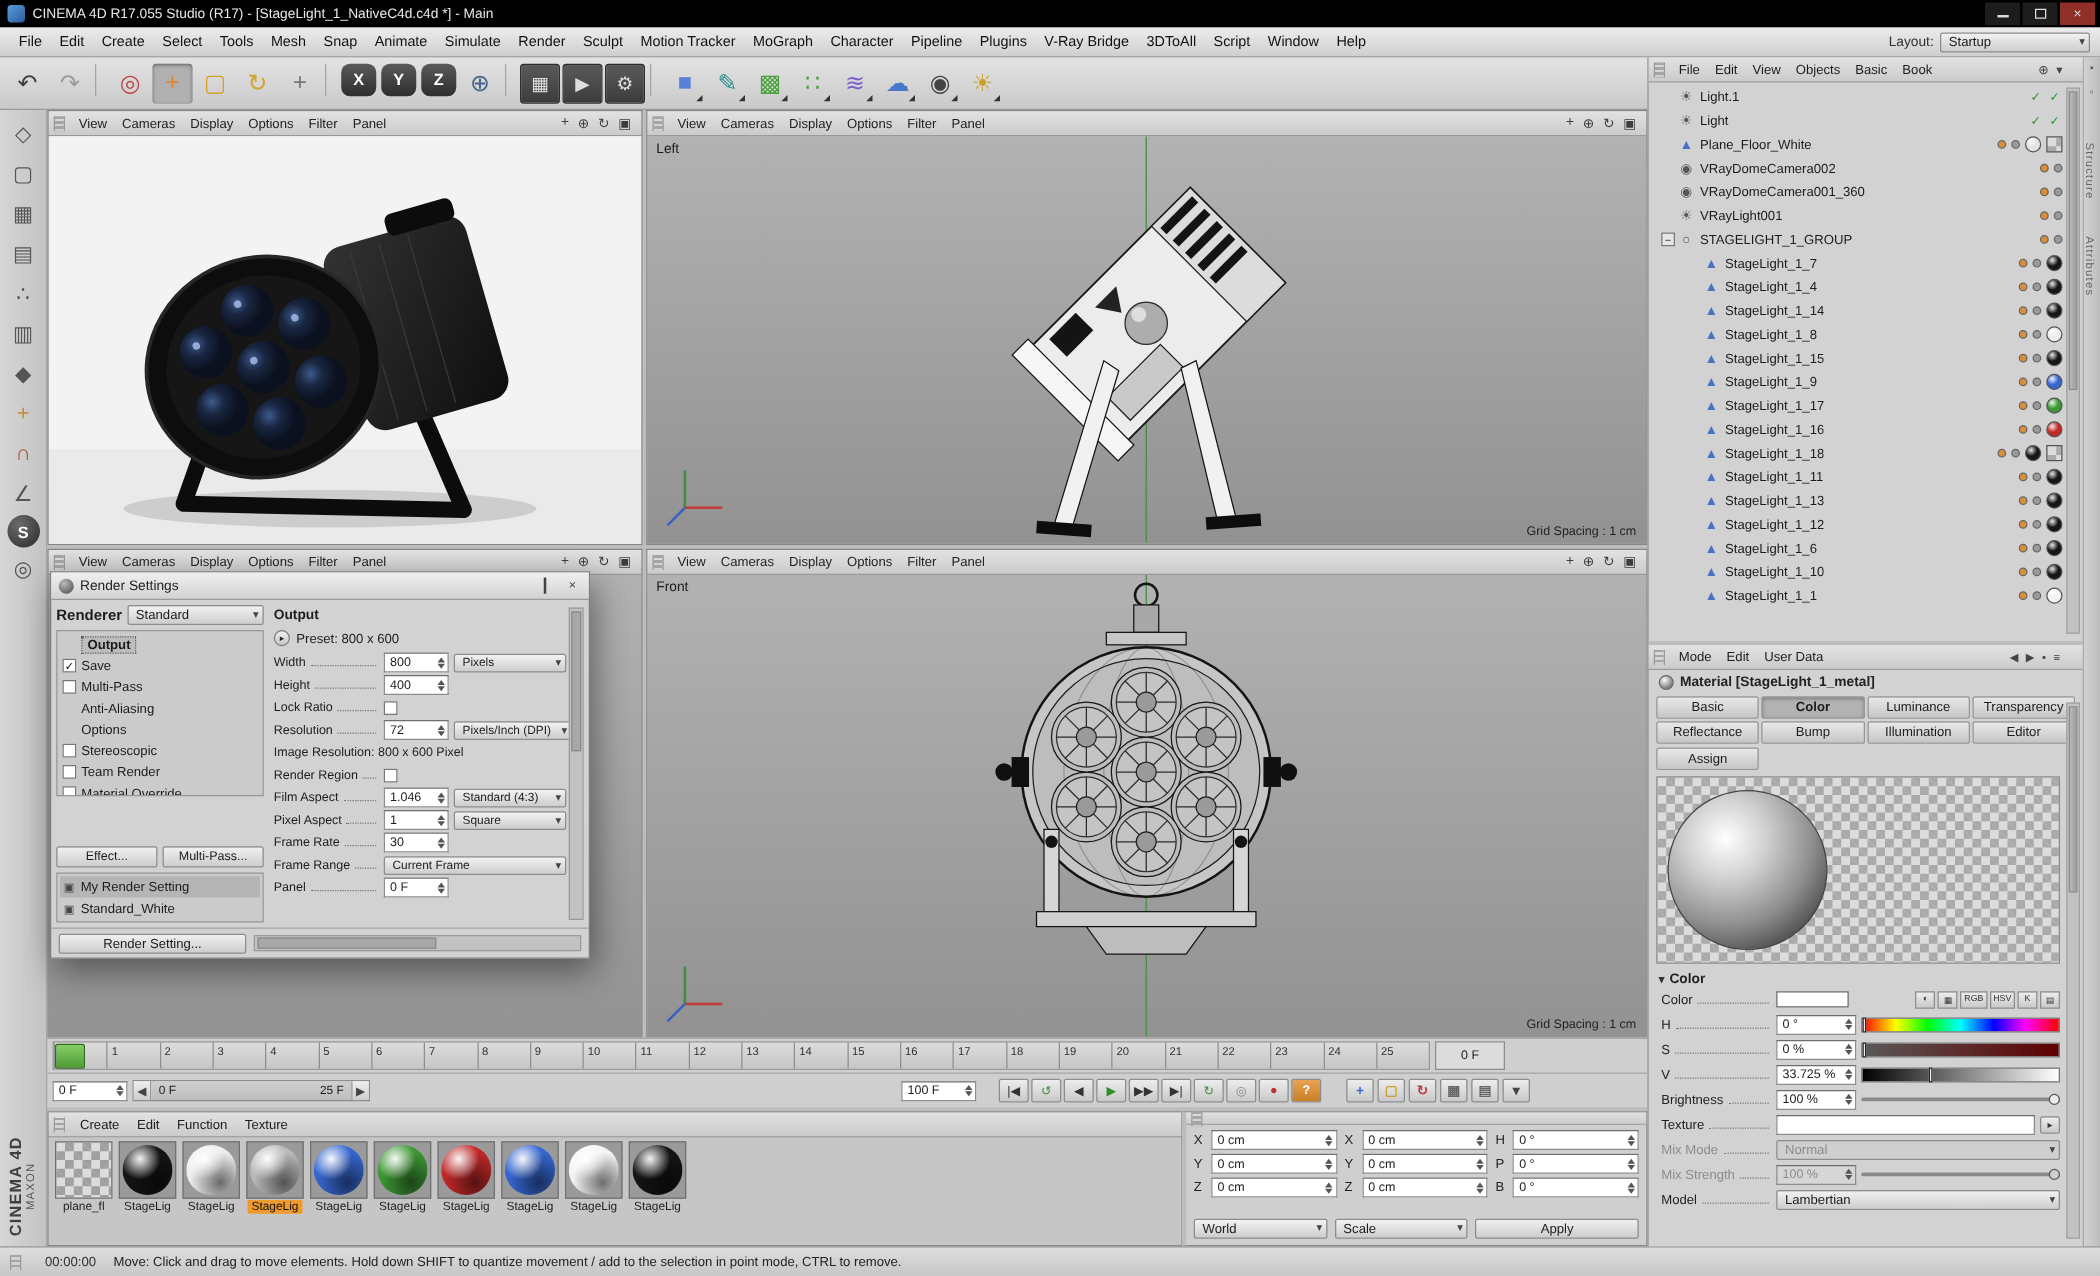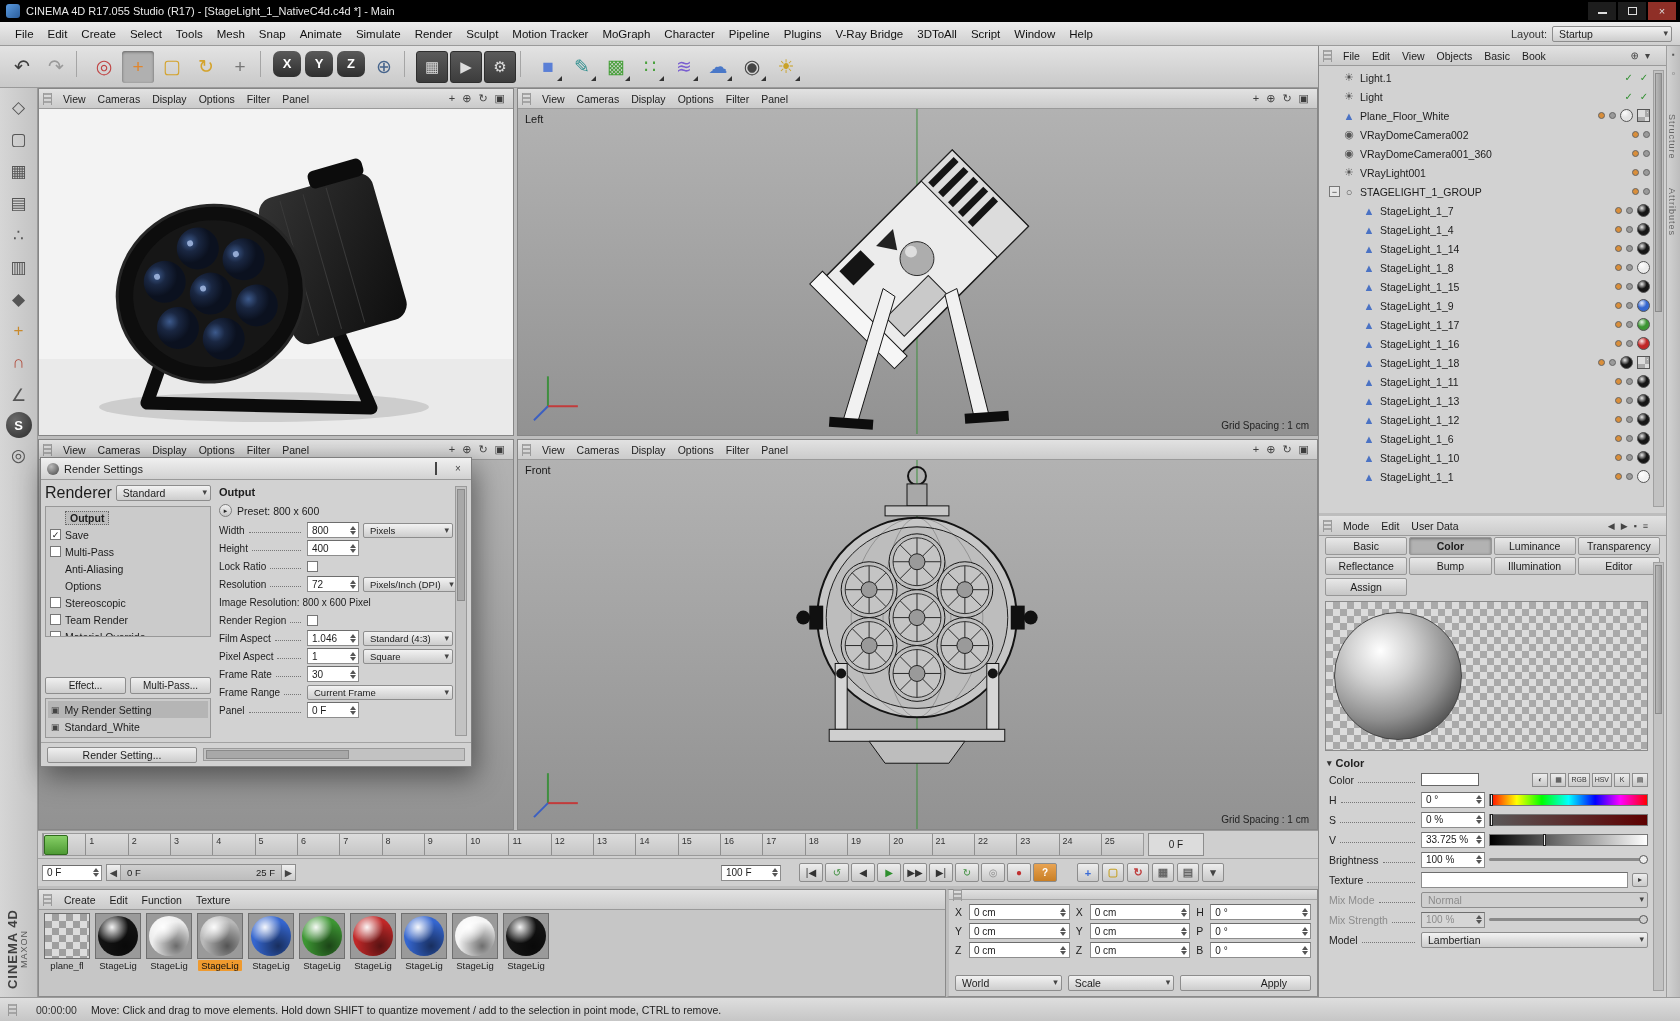--- a/index.html
+++ b/index.html
@@ -117,21 +117,21 @@
   .coords { width:372px; flex:0 0 auto; border:1px solid #8a8a8a; border-left:3px solid #bdbdbd; background:#cfcfcf; display:flex; flex-direction:column; }
   .coords-strip { height:10px; display:flex; align-items:center; padding:0 4px; background:linear-gradient(#e0e0e0,#cdcdcd); border-bottom:1px solid #a5a5a5; }
   .coords-grid { flex:1; display:flex; gap:6px; padding:4px 6px 0 6px; }
   .c-col { flex:1; display:flex; flex-direction:column; gap:3px; }
   .c-row { display:flex; align-items:center; gap:4px; }
   .c-k { width:10px; font-size:10.5px; color:#222; }
   .c-row .fld { flex:1; }
   .coords-bottom { display:flex; gap:6px; padding:3px 6px 5px 6px; }
   .coords-bottom .dd { flex:1; text-align:left; }
   .btn { background:linear-gradient(#f0f0f0,#cdcdcd); border:1px solid #8d8d8d; border-radius:2px; padding:1px 23px; font-size:10.5px; text-align:center; }
-  .coords-bottom .btn { flex:1;text-align:right; }
+  .coords-bottom .btn { flex:1; }
 
   
   .right-dock { width:362px; flex:0 0 auto; display:flex; border-left:1px solid #8a8a8a; background:#cfcfcf; }
   .dock-main { width:348px; display:flex; flex-direction:column; }
   .edge-strip { width:14px; background:linear-gradient(90deg,#d2d2d2,#bdbdbd); border-left:1px solid #9e9e9e; display:flex; flex-direction:column; align-items:center; padding-top:4px; gap:10px; }
   .edge-ico { font-size:8px; color:#555; }
   .edge-tab { writing-mode:vertical-rl; font-size:9px; color:#666; letter-spacing:1px; margin-top:26px; }
 
   
   .om { height:470px; display:flex; flex-direction:column; border-bottom:3px solid #bdbdbd; background:#d2d2d2; position:relative; }
@@ -205,21 +205,21 @@
   .dlg-title { height:22px; background:linear-gradient(#f0f0f0,#d2d2d2); border-bottom:1px solid #9a9a9a; display:flex; align-items:center; gap:5px; padding:0 6px; flex:0 0 auto; }
   .dlg-ico { width:12px; height:12px; border-radius:50%; background:radial-gradient(circle at 35% 30%,#bbb,#444); }
   .dlg-title-text { font-size:11px; color:#222; }
   .dlg-btns { margin-left:auto; display:flex; gap:8px; align-items:center; }
   .dlg-btn { font-size:10px; color:#444; width:14px; text-align:center; }
   .dlg-btn .minbar { width:8px; border-bottom:2px solid #444; height:5px; margin:0 auto; }
   .dlg-btn .maxbox { width:8px; height:7px; border:1.5px solid #444; margin:0 auto; }
   .dlg-body { flex:1; display:flex; min-height:0; padding:4px; gap:4px; }
   .dlg-left { width:166px; flex:0 0 auto; display:flex; flex-direction:column; gap:4px; }
   .renderer-row { display:flex; align-items:center; gap:4px; }
-  .renderer-row .lbl { font-size:16px; }
+  .renderer-row .lbl { font-size:12px;font-weight:bold; }
   .renderer-row .dd { flex:1; }
   .rs-tree { flex:1; background:#cbcbcb; border:1px solid #989898; padding:2px; overflow:hidden; }
   .tree-row { height:17px; display:flex; align-items:center; gap:4px; padding:0 2px; font-size:10.5px; }
   .cbx { width:11px; height:11px; background:#fff; border:1px solid #777; font-size:9px; line-height:10px; text-align:center; color:#111; flex:0 0 auto; }
   .tree-row.nocheck .cbx { visibility:hidden; }
   .tree-row.checked .cbx::after { content:"✓"; }
   .tree-row.selected .t-lbl { background:#bdbdbd; border:1px dotted #666; padding:0 4px; font-weight:bold; }
   .tree-btns { display:flex; gap:4px; }
   .tree-btns .btn { flex:1; font-size:10px; padding:2px 2px;margin-top:36px; }
   .rs-presets { height:40px; background:#cbcbcb; border:1px solid #989898; padding:2px; }
@@ -1137,20 +1137,24 @@
                 <span class="om-mi">Edit</span>
                 <span class="om-mi">User Data</span>
               </span>
             <span class="attr-strip-icons">
                 <span>◀</span>
                 <span>▶</span>
                 <span>▪</span>
                 <span>≡</span>
               </span>
           </div>
+          <div class="attr-title">
+            <span class="msphere"></span>
+            <span>Material [StageLight_1_metal]</span>
+          </div>
           <div class="atabs">
               <div class="atab">Basic</div>
               <div class="atab selected">Color</div>
               <div class="atab">Luminance</div>
               <div class="atab">Transparency</div>
               <div class="atab">Reflectance</div>
               <div class="atab">Bump</div>
               <div class="atab">Illumination</div>
               <div class="atab">Editor</div>
             </div>

